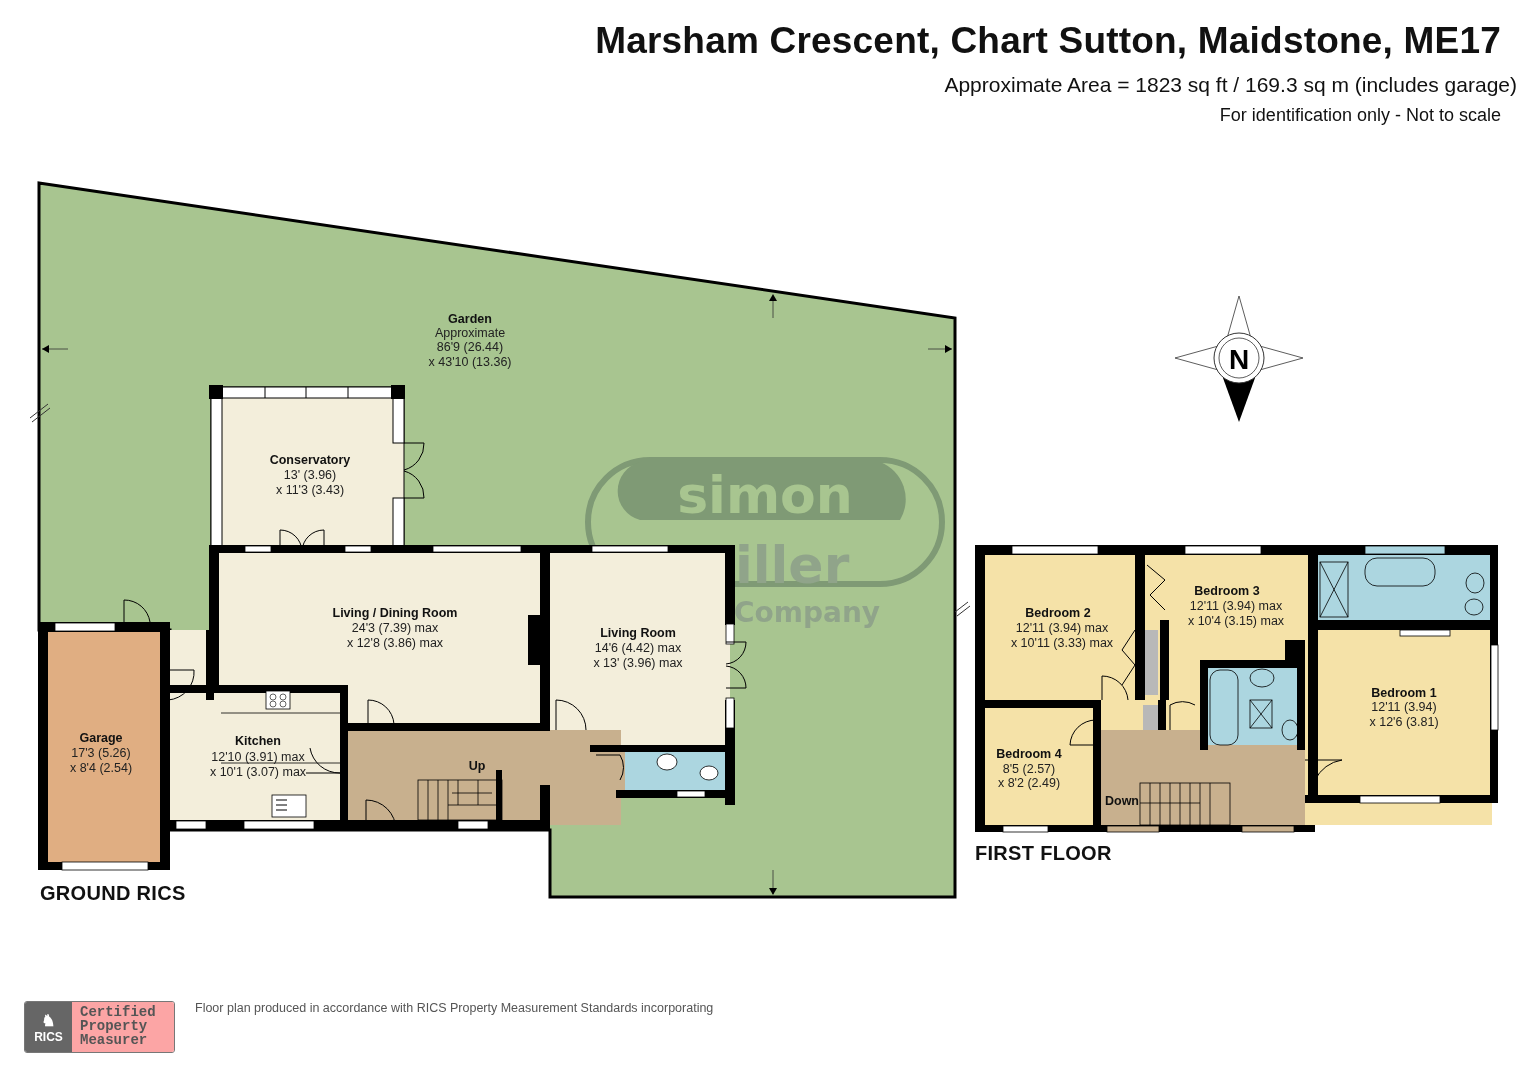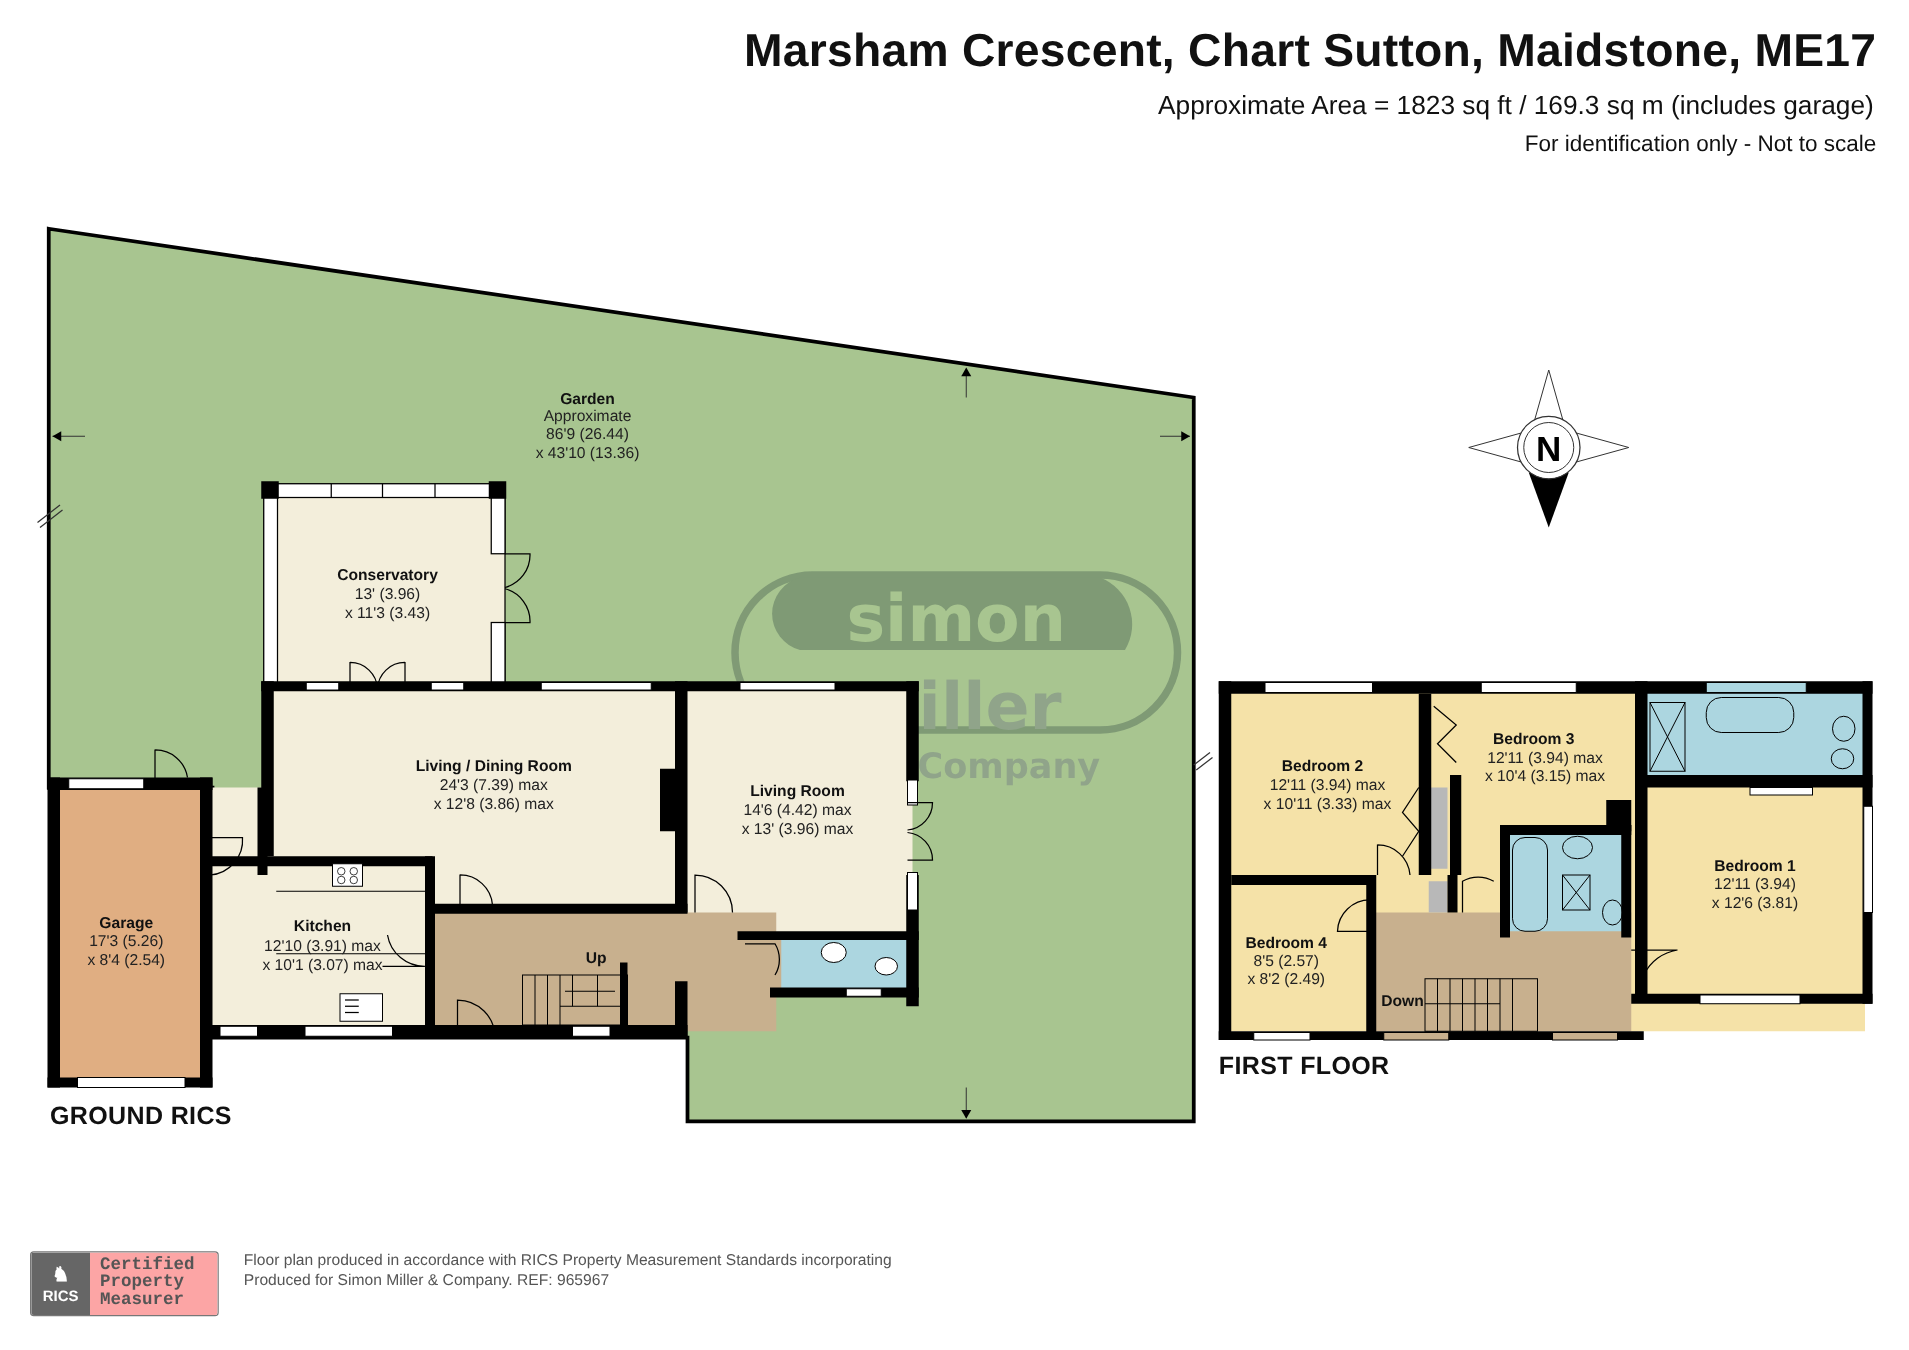--- a/index.html
+++ b/index.html
@@ -1,18 +1,18 @@
 <!DOCTYPE html>
 <html><head>
 <meta charset="utf-8">
 <style>
   html, body { margin: 0; padding: 0; background: #ffffff; }
   body { width: 1527px; height: 1080px; position: relative; overflow: hidden; font-family: "Liberation Sans", sans-serif; color: #111; }
   .title { position: absolute; right: 26px; top: 20px; font-size: 37px; font-weight: bold; letter-spacing: 0.2px; white-space: nowrap; margin-left: 48px; }
-  .subtitle { position: absolute; right: 28px; top: 73px; font-size: 21px; white-space: nowrap; }
+  .subtitle { position: absolute; right: 10px; top: 73px; font-size: 21px; white-space: nowrap; }
   .note { position: absolute; right: 26px; top: 105px; font-size: 18px; white-space: nowrap; }
   svg.plan { position: absolute; left: 0; top: 0; }
   .room-label { font-family: "Liberation Sans", sans-serif; font-weight: bold; font-size: 12.5px; fill: #111; text-anchor: middle; }
   .room-dim { font-family: "Liberation Sans", sans-serif; font-size: 12.5px; fill: #222; text-anchor: middle; }
   .floor-label { position: absolute; font-size: 20px; font-weight: bold; letter-spacing: 0.3px; }
   .footer { position: absolute; left: 24px; top: 1001px; height: 52px; display: flex; align-items: flex-start; }
   .rics-badge { display: flex; height: 50px; border: 1.5px solid #777; border-radius: 3px; overflow: hidden; }
   .rics-logo { width: 47px; background: #666; color: #fff; display: flex; flex-direction: column; align-items: center; justify-content: center; font-size: 12px; font-weight: bold; }
   .rics-text { padding: 3px 8px 0 8px; font-family: Liberation Mono, monospace; font-size: 14px; line-height: 14px; color: #555; font-weight: bold; width: 86px; background: #fca5a5; }
   .footer-text { margin-left: 20px; font-size: 12.5px; line-height: 15.5px; color: #555; }
@@ -300,15 +300,14 @@
       <span>RICS</span>
     </div>
     <div class="rics-text">
       <div>Certified</div>
       <div>Property</div>
       <div>Measurer</div>
     </div>
   </div>
   <div class="footer-text">
     <div>Floor plan produced in accordance with RICS Property Measurement Standards incorporating</div>
-    <div>Produced for Simon Miller &amp; Company.   REF:  965967</div>
   </div>
 </div>
 
 </body></html>

